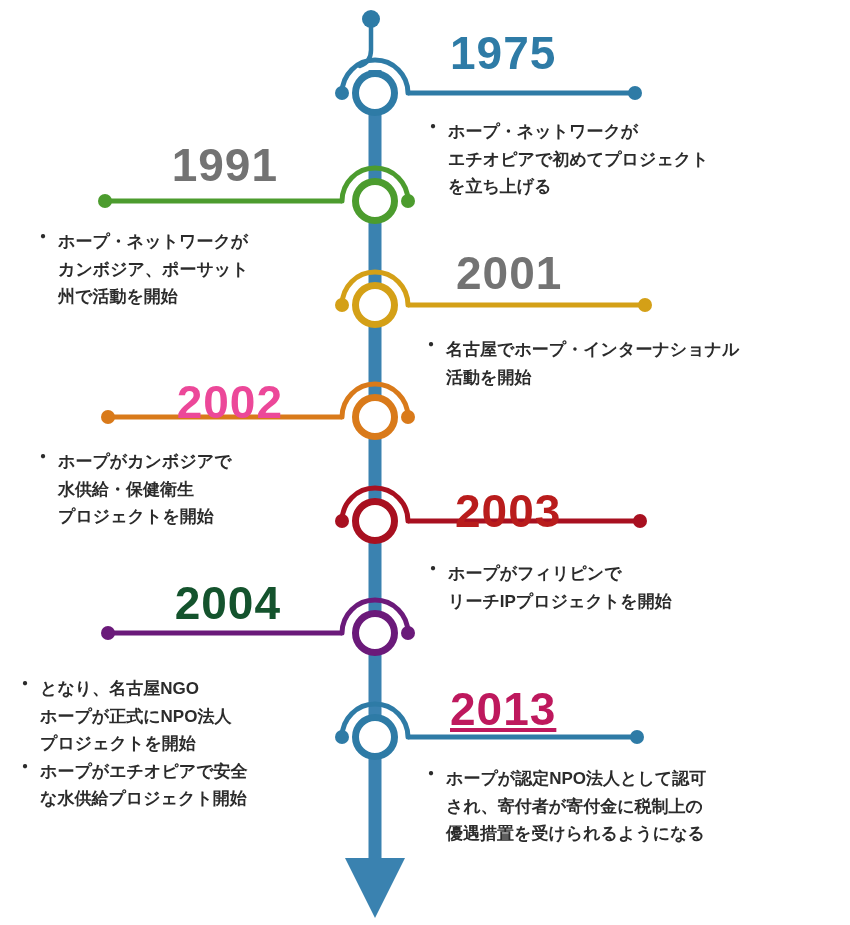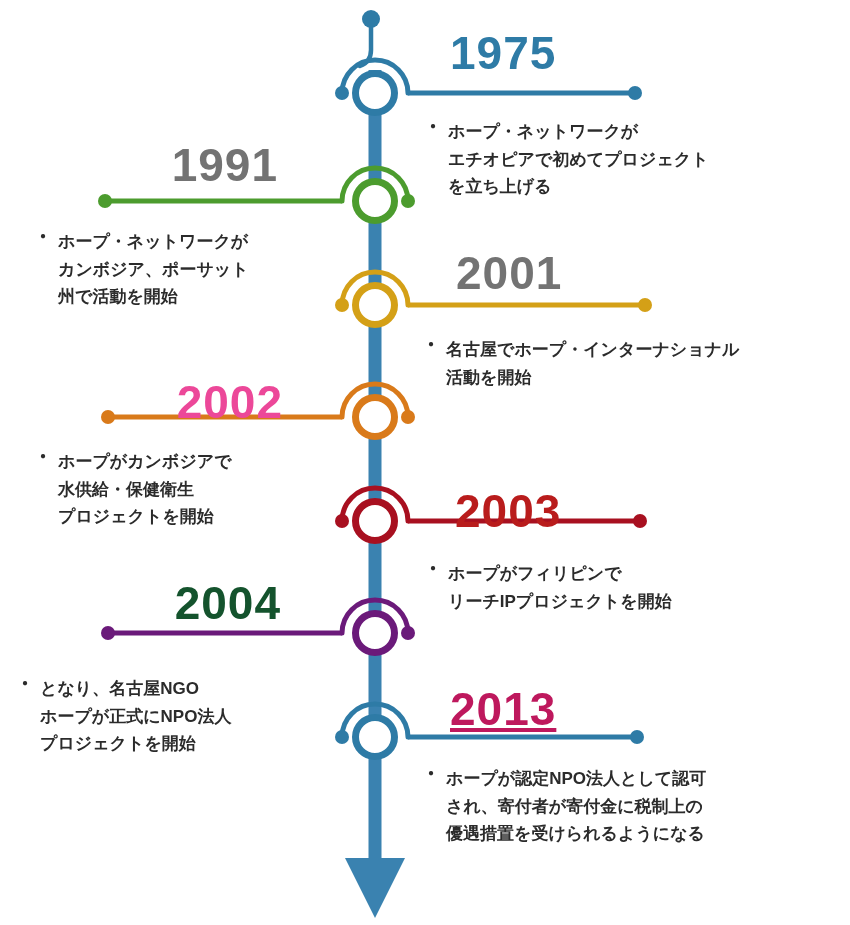--- a/index.html
+++ b/index.html
@@ -165,20 +165,24 @@
         </ul>
       </div>
       <div class="year left" style="color: #14532d; top: 580px; right: 552px;">2004</div>
       <div class="desc left" style="left: 22px; top: 675px;">
         <ul class="bullets">
           <li>
             <span class="ln">となり、名古屋NGO</span>
             <span class="ln">ホープが正式にNPO法人</span>
             <span class="ln">プロジェクトを開始</span>
           </li>
+          <li>
+            <span class="ln">ホープがエチオピアで安全</span>
+            <span class="ln">な水供給プロジェクト開始</span>
+          </li>
         </ul>
       </div>
       <div class="year right" style="color: #be185d; top: 686px; left: 450px; text-decoration: underline;">2013</div>
       <div class="desc right" style="left: 428px; top: 765px;">
         <ul class="bullets">
           <li>
             <span class="ln">ホープが認定NPO法人として認可</span>
             <span class="ln">され、寄付者が寄付金に税制上の</span>
             <span class="ln">優遇措置を受けられるようになる</span>
           </li>

